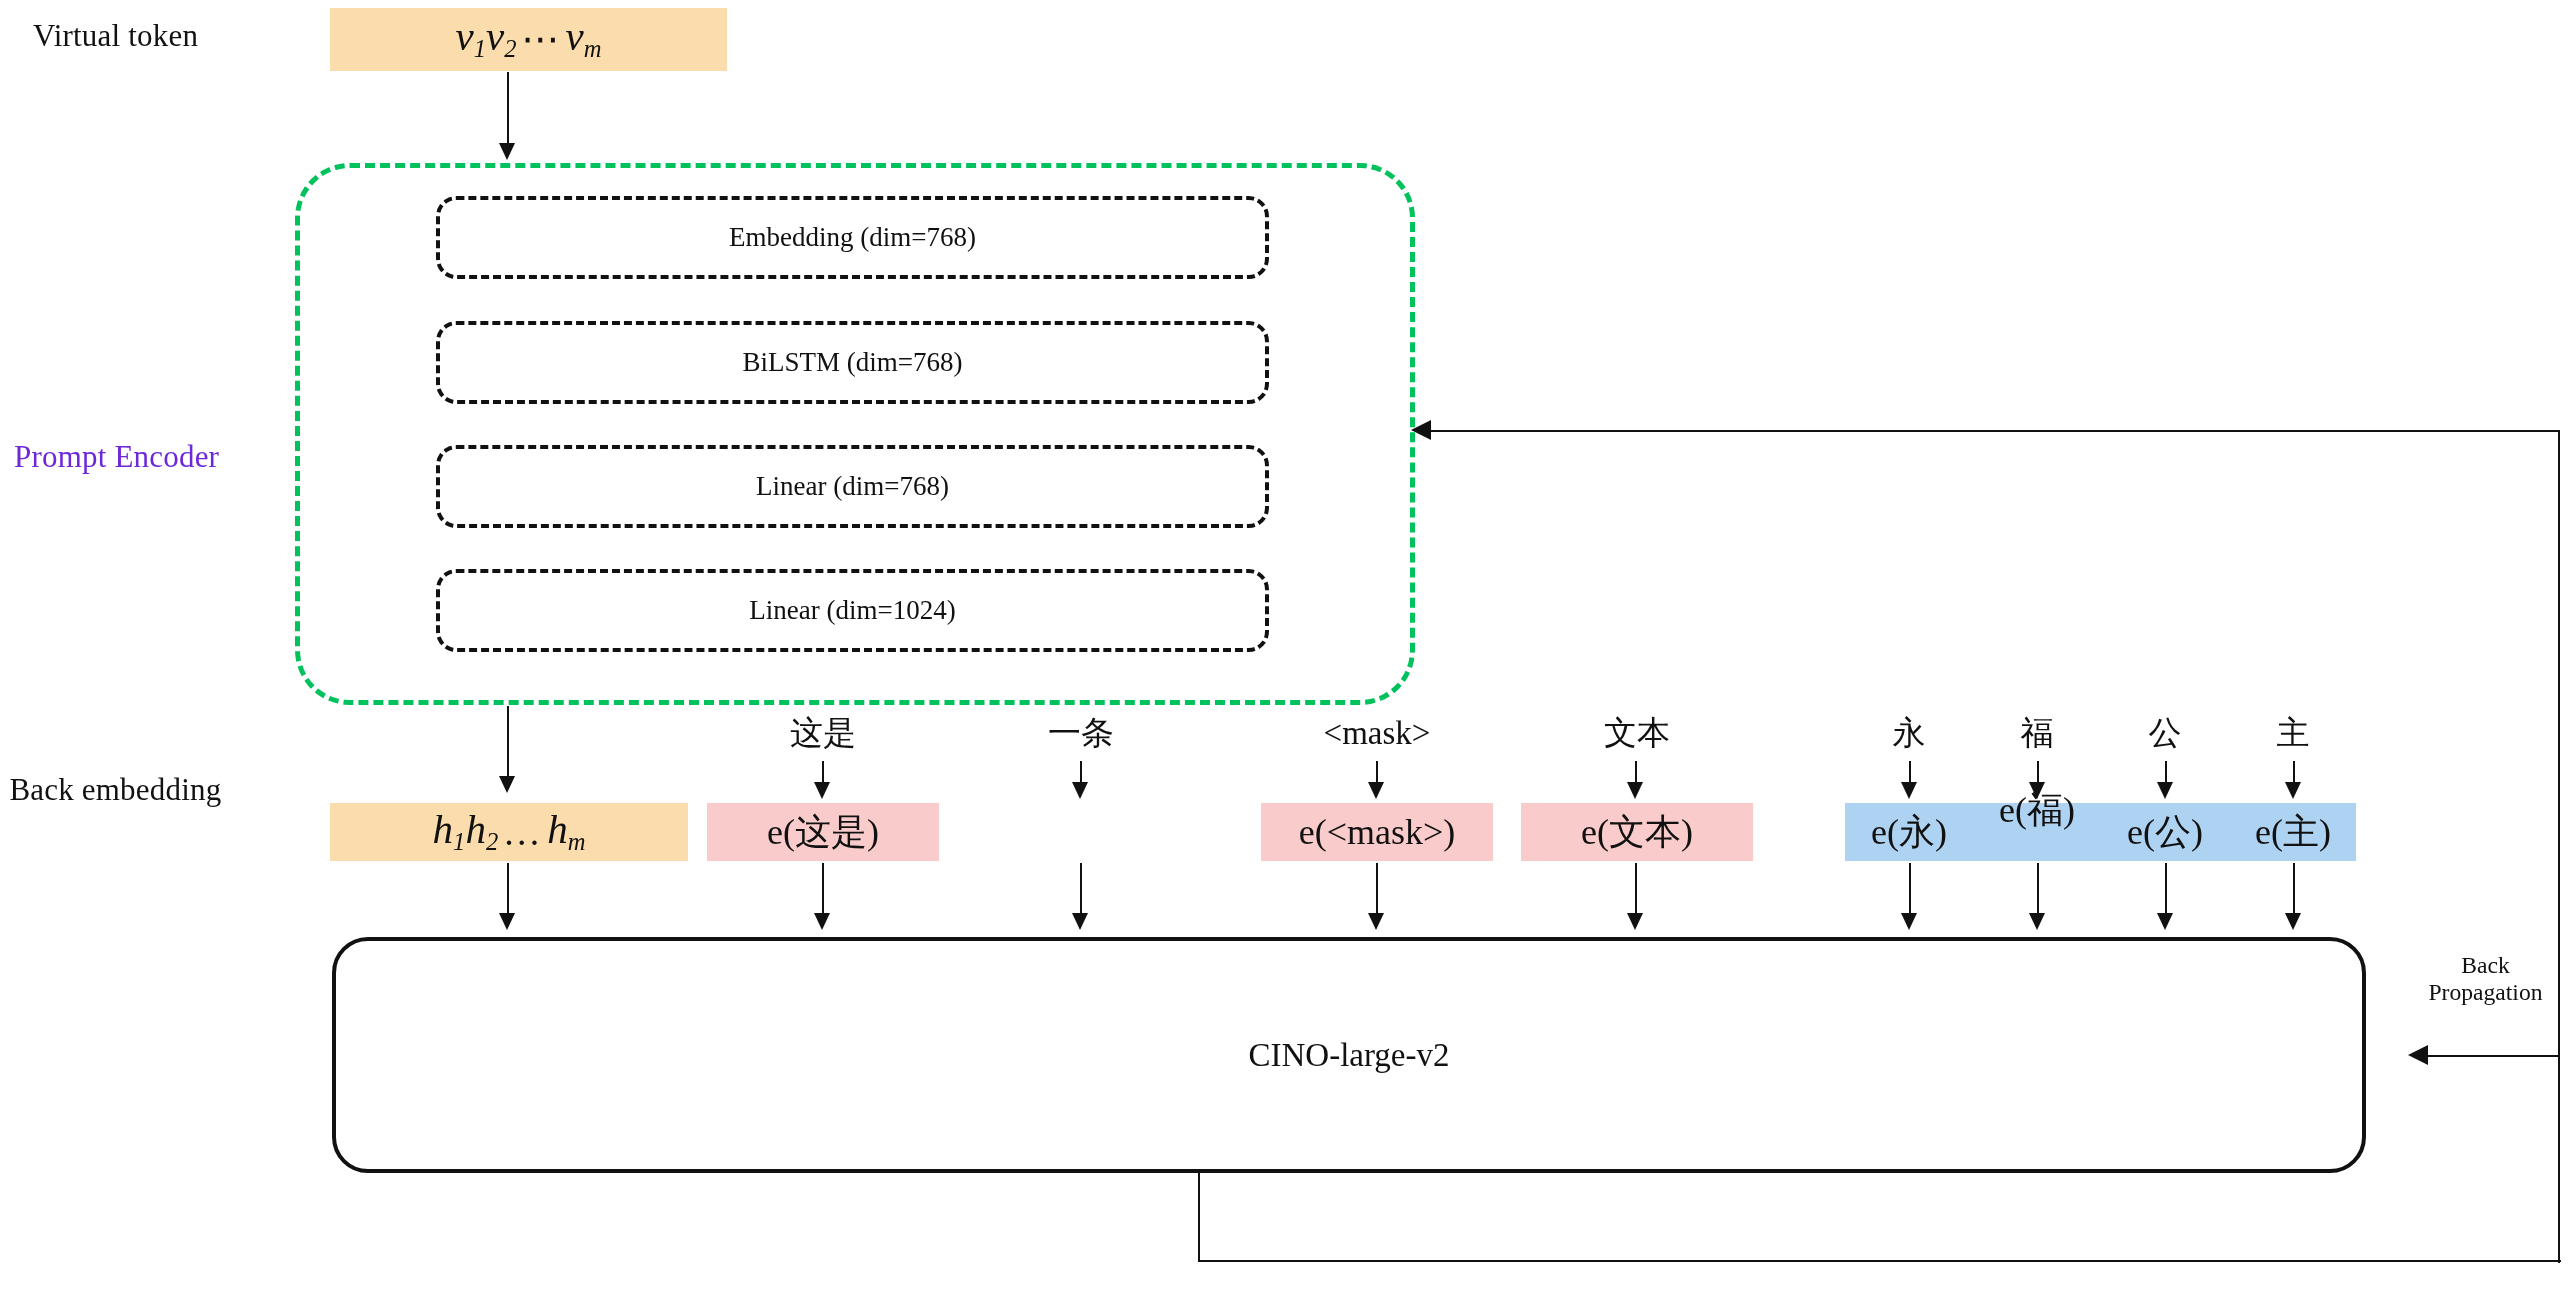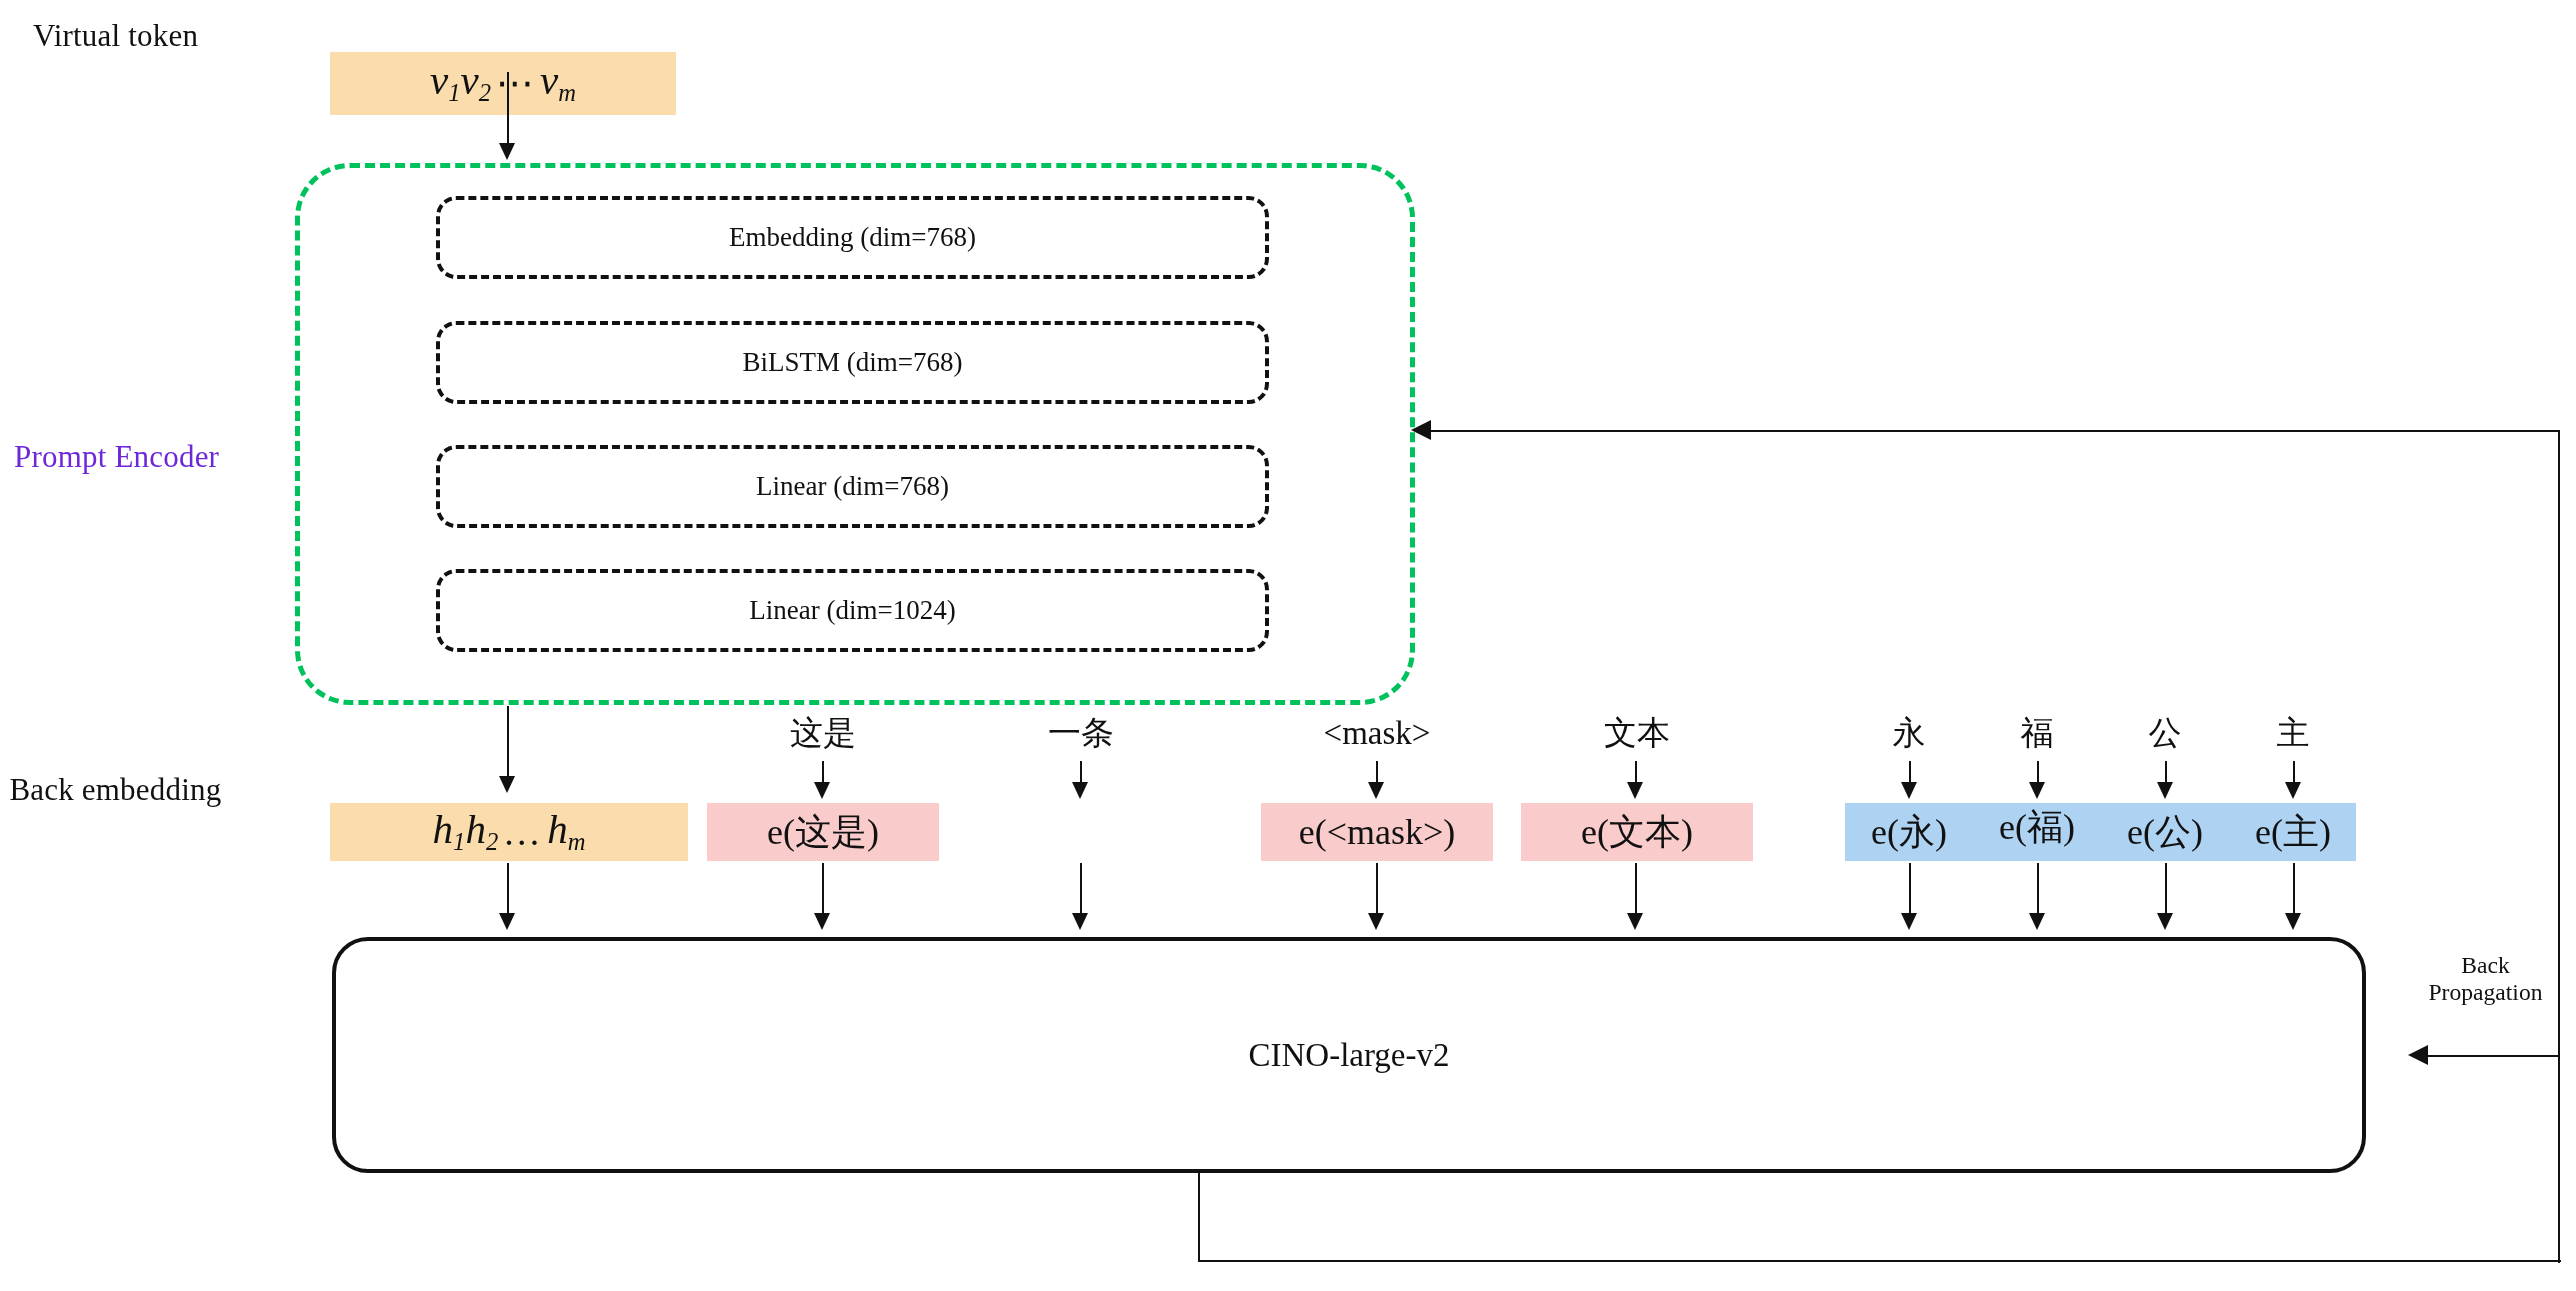--- a/index.html
+++ b/index.html
@@ -116,21 +116,21 @@
     white-space: nowrap;
   }
 </style>
 </head>
 <body>
 
 <div id="stage">
 
   <div class="abs side-label" style="left:33px; top:18px;">Virtual token</div>
 
-  <div class="abs tokbox tok-orange" style="left:330px; top:7.9px; width:346px; height:63px;margin-top:44px;">
+  <div class="abs tokbox tok-orange" style="left:330px; top:7.9px; width:397px; height:63px;">
     <span class="mathsym"><span>v</span><sub>1</sub></span>
       <span class="mathsym"><span>v</span><sub>2</sub></span>
       <span class="dots">⋯</span>
       <span class="mathsym"><span>v</span><sub>m</sub></span>
   </div>
 
   <div class="abs vline" style="left:507px; top:72px; height:77px;"></div>
   <div class="abs arrow-down" style="left:499px; top:143px;"></div>
 
   <div class="abs" id="prompt-encoder-box" style="left:295px; top:163px; width:1120px; height:542px;"></div>
@@ -199,21 +199,21 @@
   <div class="abs word-label" style="left:1845px; top:717px; width:128px;">永</div>
   <div class="abs vline" style="left:1909px; top:761px; height:27px;"></div>
   <div class="abs arrow-down" style="left:1901px; top:782px;"></div>
   <div class="abs tokbox" style="left:1845px; top:803px; width:128px; height:58px;">
     <span>e(永)</span>
   </div>
 
   <div class="abs word-label" style="left:1973px; top:717px; width:128px;">福</div>
   <div class="abs vline" style="left:2037px; top:761px; height:27px;"></div>
   <div class="abs arrow-down" style="left:2029px; top:782px;"></div>
-  <div class="abs tokbox" style="left:1973px; top:803px; width:128px; height:48px;">
+  <div class="abs tokbox" style="left:1973px; top:786px; width:128px; height:48px;">
     <span>e(福)</span>
   </div>
 
   <div class="abs word-label" style="left:2101px; top:717px; width:128px;">公</div>
   <div class="abs vline" style="left:2165px; top:761px; height:27px;"></div>
   <div class="abs arrow-down" style="left:2157px; top:782px;"></div>
   <div class="abs tokbox" style="left:2101px; top:803px; width:128px; height:58px;">
     <span>e(公)</span>
   </div>
 

